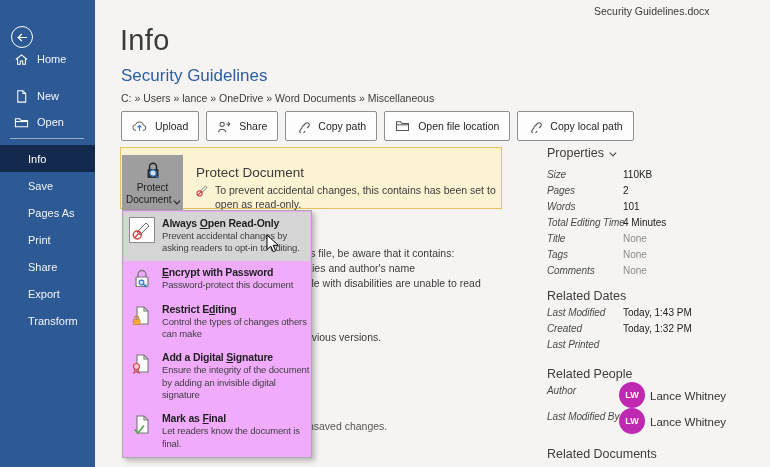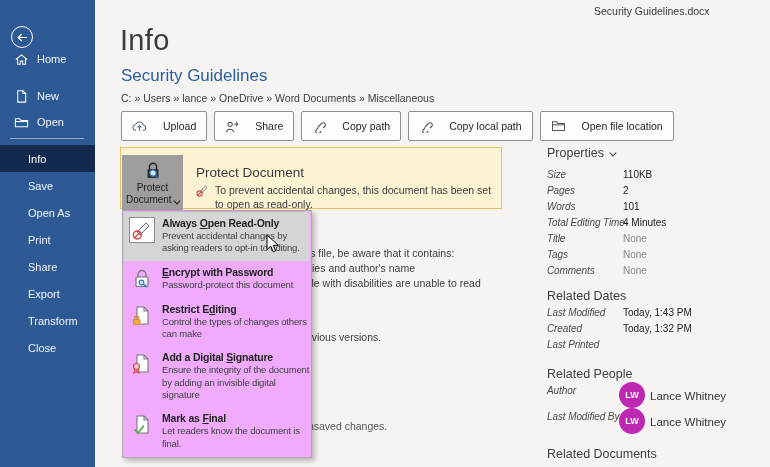--- a/index.html
+++ b/index.html
@@ -21,21 +21,21 @@
   .side-item.noicon { padding-left:28px; height:27px; }
   .side-item.selected { background:var(--color-sidebar-selected,#14294e); color:#fff; }
   .side-divider { position:absolute; left:10px; top:138px; width:74px; height:1px; background:rgba(255,255,255,.5); }
 
   
   .page-title { position:absolute; left:120px; top:24px; font-size:29px; font-weight:400; color:#3c3c3c; letter-spacing:.3px; }
   .doc-name  { position:absolute; left:121px; top:66px; font-size:17px; font-weight:400; color:var(--color-heading-blue,#2b5da3); }
   .doc-path  { position:absolute; left:121px; top:92px; font-size:10.5px; color:#3d3d3d; }
 
   .toolbar { position:absolute; left:121px; top:111px; display:flex; gap:7px; }
-  .tbtn { display:flex; align-items:center; gap:16px; height:18px; padding:14px 10px;
+  .tbtn { display:flex; align-items:center; gap:8px; height:18px; padding:14px 10px;
           background:#fdfdfd; border:1px solid #8f8f8f; border-radius:2px;
           font-size:10.5px; color:#262626; cursor:default; }
   .tbtn svg { display:block; }
 
   
   .protect-box { position:absolute; left:120px; top:147px; width:382px; height:62px;
                  background:var(--color-warning-bg,#fcf3d3); border:1.5px solid var(--color-warning-border,#e3c35d); z-index:2; }
   .protect-btn { position:absolute; left:1px; top:1px; width:61px; height:57px;
                  background:var(--color-protect-button,#9e9e9e); display:flex; flex-direction:column;
                  align-items:center; justify-content:center; gap:1px; cursor:default;margin-top:6px; }
@@ -128,36 +128,33 @@
 
     <div class="side-divider"></div>
 
     <div class="side-item noicon selected" style="top:145px">
       <span class="slabel">Info</span>
     </div>
     <div class="side-item noicon" style="top:172px">
       <span class="slabel">Save</span>
     </div>
     <div class="side-item noicon" style="top:199px">
-      <span class="slabel">Open As</span>
+      <span class="slabel">Pages As</span>
     </div>
     <div class="side-item noicon" style="top:226px">
       <span class="slabel">Print</span>
     </div>
     <div class="side-item noicon" style="top:253px">
       <span class="slabel">Share</span>
     </div>
     <div class="side-item noicon" style="top:280px">
       <span class="slabel">Export</span>
     </div>
     <div class="side-item noicon" style="top:307px">
       <span class="slabel">Transform</span>
-    </div>
-    <div class="side-item noicon" style="top:334px">
-      <span class="slabel">Close</span>
     </div>
   </div>
 
   <div class="page-title">Info</div>
   <div class="doc-name">Security Guidelines</div>
   <div class="doc-path">C: » Users » lance » OneDrive » Word Documents » Miscellaneous</div>
 
   <div class="toolbar">
     <div class="tbtn">
       <svg width="15" height="12" viewBox="0 0 17 13" fill="none">
@@ -176,33 +173,33 @@
     </div>
     <div class="tbtn">
       <svg width="14" height="13" viewBox="0 0 15 14" fill="none" stroke="#555" stroke-width="1.2">
           <path d="M6.5 8.7 L4.8 10.4 a2.4 2.4 0 0 0 3.4 3.4 L9.9 12"></path>
           <path d="M8.5 5.3 L10.2 3.6 a2.4 2.4 0 0 1 3.4 3.4 L11.9 8.7"></path>
           <path d="M5.9 8.1 L9.5 4.5"></path>
         </svg>
       <span>Copy path</span>
     </div>
     <div class="tbtn">
+      <svg width="15" height="12" viewBox="0 0 16 13" fill="none" stroke="#555" stroke-width="1.1">
+          <path d="M1.5 2 H6 L7.5 3.8 H14.5 V11.5 H1.5 Z"></path>
+          <path d="M1.5 5.2 H14.5"></path>
+        </svg>
+      <span>Open file location</span>
+    </div>
+    <div class="tbtn">
       <svg width="14" height="13" viewBox="0 0 15 14" fill="none" stroke="#555" stroke-width="1.2">
           <path d="M6.5 8.7 L4.8 10.4 a2.4 2.4 0 0 0 3.4 3.4 L9.9 12"></path>
           <path d="M8.5 5.3 L10.2 3.6 a2.4 2.4 0 0 1 3.4 3.4 L11.9 8.7"></path>
           <path d="M5.9 8.1 L9.5 4.5"></path>
         </svg>
       <span>Copy local path</span>
-    </div>
-    <div class="tbtn">
-      <svg width="15" height="12" viewBox="0 0 16 13" fill="none" stroke="#555" stroke-width="1.1">
-          <path d="M1.5 2 H6 L7.5 3.8 H14.5 V11.5 H1.5 Z"></path>
-          <path d="M1.5 5.2 H14.5"></path>
-        </svg>
-      <span>Open file location</span>
     </div>
   </div>
 
   <div class="protect-box">
     <div class="protect-btn">
       <svg width="20" height="20" viewBox="0 0 20 20">
           <path d="M6.5 8 V5.8 a3.5 3.5 0 0 1 7 0 V8" fill="none" stroke="#222" stroke-width="1.4"></path>
           <rect x="4.5" y="8" width="11" height="9" rx="1" fill="#2e2e2e"></rect>
           <circle cx="10" cy="12" r="3.2" fill="#cfe3f5" stroke="#2f6fb5" stroke-width="1.2"></circle>
           <path d="M12.3 14.3 L15.2 17.2" stroke="#2f6fb5" stroke-width="1.6"></path>
@@ -213,21 +210,21 @@
       </span>
     </div>
     <div class="protect-content">
       <div class="protect-title">Protect Document</div>
       <div class="protect-desc-row">
         <svg width="13" height="13" viewBox="0 0 13 13">
             <path d="M4 7.5 L9.5 2 L11 3.5 L5.5 9 Z" fill="#fff" stroke="#6d6d6d" stroke-width="0.9"></path>
             <circle cx="3.6" cy="9.4" r="2.6" fill="none" stroke="#d24040" stroke-width="1.1"></circle>
             <path d="M1.9 11.1 L5.3 7.7" stroke="#d24040" stroke-width="1.1"></path>
           </svg>
-        <div class="protect-desc">To prevent accidental changes, this document has been set to open as read-only.</div>
+        <div class="protect-desc">To prevent accidental changes, this contains has been set to open as read-only.</div>
       </div>
     </div>
   </div>
 
   <div class="under-text" style="left:215px; top:247px">Before publishing this file, be aware that it contains:</div>
   <div class="under-text" style="left:228px; top:262px">Document properties and author's name</div>
   <div class="under-text" style="left:228px; top:277px">Content that people with disabilities are unable to read</div>
   <div class="under-text" style="left:215px; top:331px">View and restore previous versions.</div>
 
   <div class="status-row">

